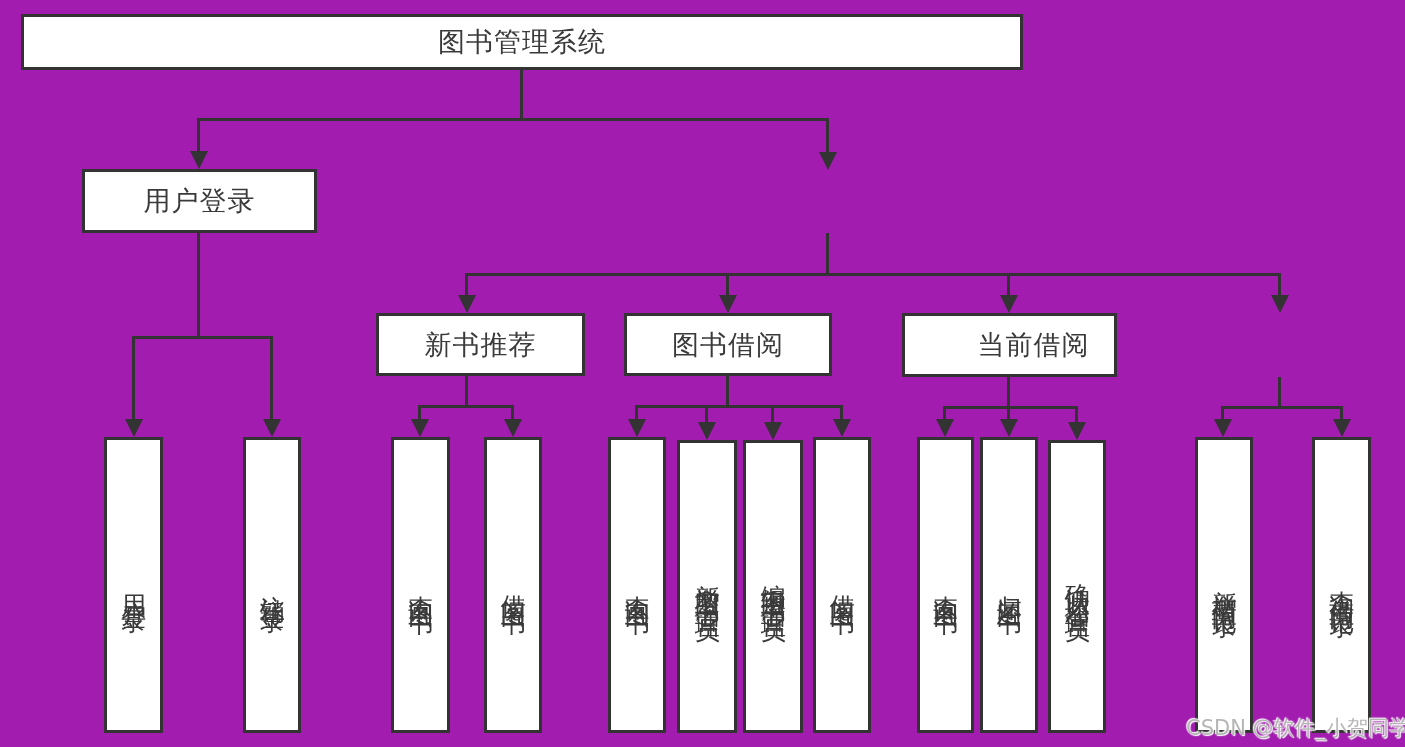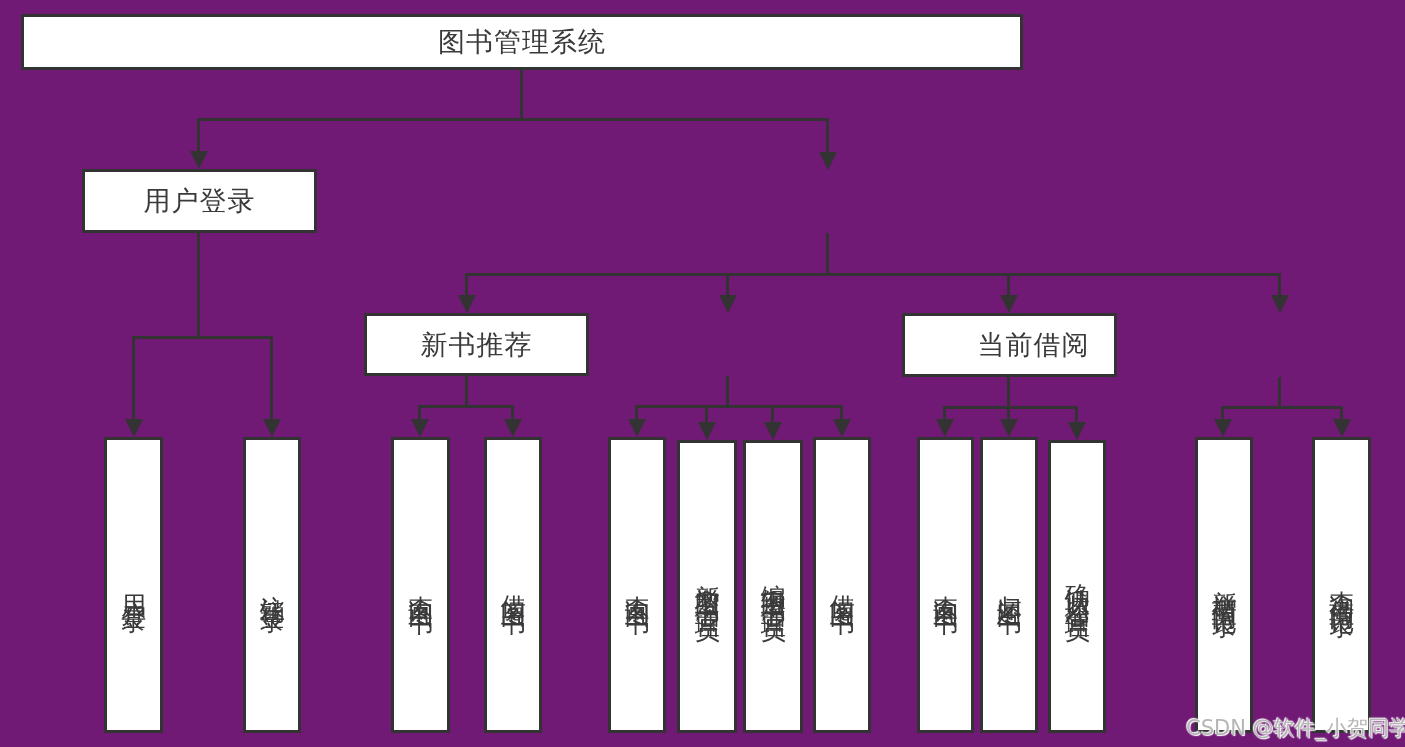--- a/index.html
+++ b/index.html
@@ -1,20 +1,20 @@
 <!DOCTYPE html>
 <html><head>
 <meta charset="utf-8">
 <style>
   html, body { margin: 0; padding: 0; background: #ffffff; }
   .canvas {
     position: relative;
     width: 1405px;
     height: 747px;
-    background: #701a75;
+    background: #a21caf;
     font-family: "DejaVu Sans", sans-serif;
     overflow: hidden;
   }
   .box {
     position: absolute;
     background: #ffffff;
     border: 3px solid #333333;
     box-sizing: border-box;
     display: flex;
     align-items: center;
@@ -91,22 +91,25 @@
   <div class="line" style="left:465px;  top:273px; width:816px; height:3px;"></div>
   <div class="line" style="left:465px;  top:273px; width:3px;   height:25px;"></div>
   <div class="line" style="left:726px;  top:273px; width:3px;   height:25px;"></div>
   <div class="line" style="left:1007px; top:273px; width:3px;   height:25px;"></div>
   <div class="line" style="left:1278px; top:273px; width:3px;   height:25px;"></div>
   <div class="arrow" style="left:458px;  top:295px;"></div>
   <div class="arrow" style="left:719px;  top:295px;"></div>
   <div class="arrow" style="left:1000px; top:295px;"></div>
   <div class="arrow" style="left:1271px; top:295px;"></div>
 
-  <div class="box" style="left:364px; top:313px; width:225px; height:63px;">
+  <div class="box" style="left:376px; top:313px; width:209px; height:63px;">
     <span class="hlabel">新书推荐</span>
+  </div>
+  <div class="box" style="left:624px; top:313px; width:208px; height:63px;">
+    <span class="hlabel">图书借阅</span>
   </div>
   <div class="box" style="left:902px; top:313px; width:215px; height:64px;padding-left:48px;">
     <span class="hlabel">当前借阅</span>
   </div>
 
   <div class="line" style="left:465px; top:376px; width:3px;  height:32px;"></div>
   <div class="line" style="left:418px; top:405px; width:96px; height:3px;"></div>
   <div class="line" style="left:418px; top:405px; width:3px;  height:17px;"></div>
   <div class="line" style="left:511px; top:405px; width:3px;  height:17px;"></div>
   <div class="arrow" style="left:411px; top:419px;"></div>

